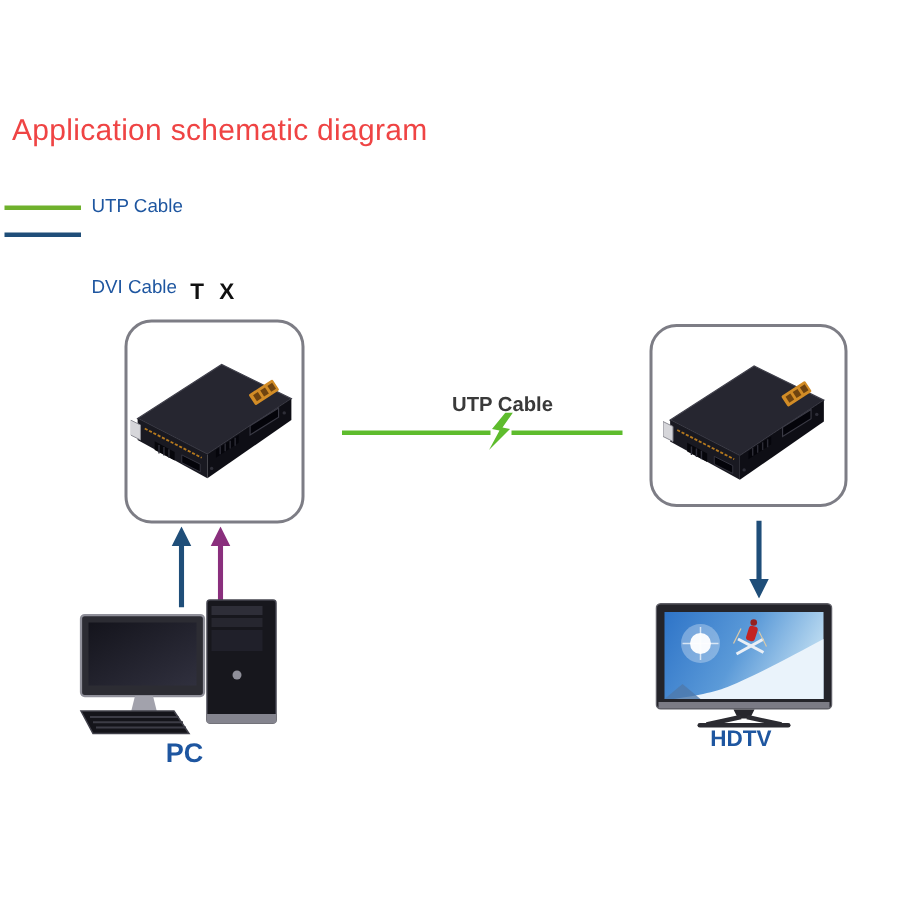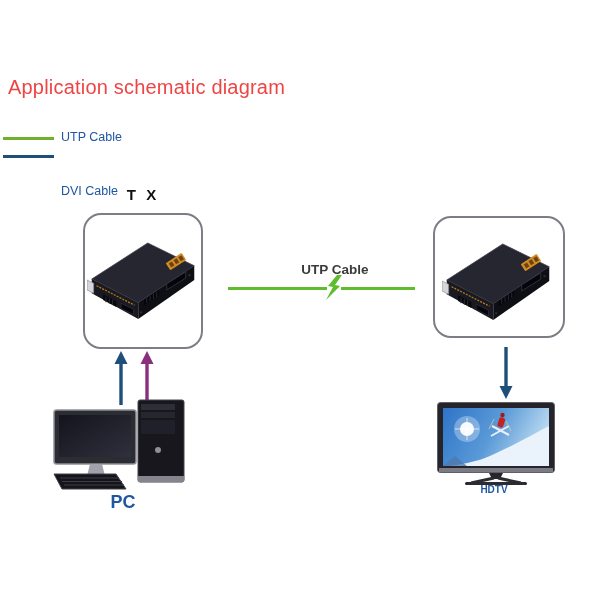--- a/index.html
+++ b/index.html
@@ -36,21 +36,21 @@
 
   .arrow-svg{position:absolute;width:16px;height:54px;}
   .arrow-dvi-up{left:113px;top:351px;}
   .arrow-purple-up{left:139px;top:351px;}
   .arrow-dvi-down{left:498px;top:347px;height:52px;}
 
   .pc-svg{position:absolute;left:50px;top:398px;width:140px;height:95px;}
   .tv-svg{position:absolute;left:437px;top:402px;width:118px;height:84px;}
   .node-label{position:absolute;font-weight:bold;color:#1e56a0;text-align:center;}
   .pc-label{left:98px;top:492px;width:50px;font-size:18px;}
-  .hdtv-label{left:462px;top:484px;width:64px;font-size:10px;}
+  .hdtv-label{left:462px;top:484px;width:64px;font-size:15px;}
 </style>
 </head>
 <body>
 
 <svg width="0" height="0" style="position:absolute" aria-hidden="true">
   <defs>
     <linearGradient id="g-screen" x1="0" y1="0" x2="1" y2="1">
       <stop offset="0" stop-color="#14141c"></stop>
         <stop offset="1" stop-color="#30303e"></stop>
     </linearGradient>

